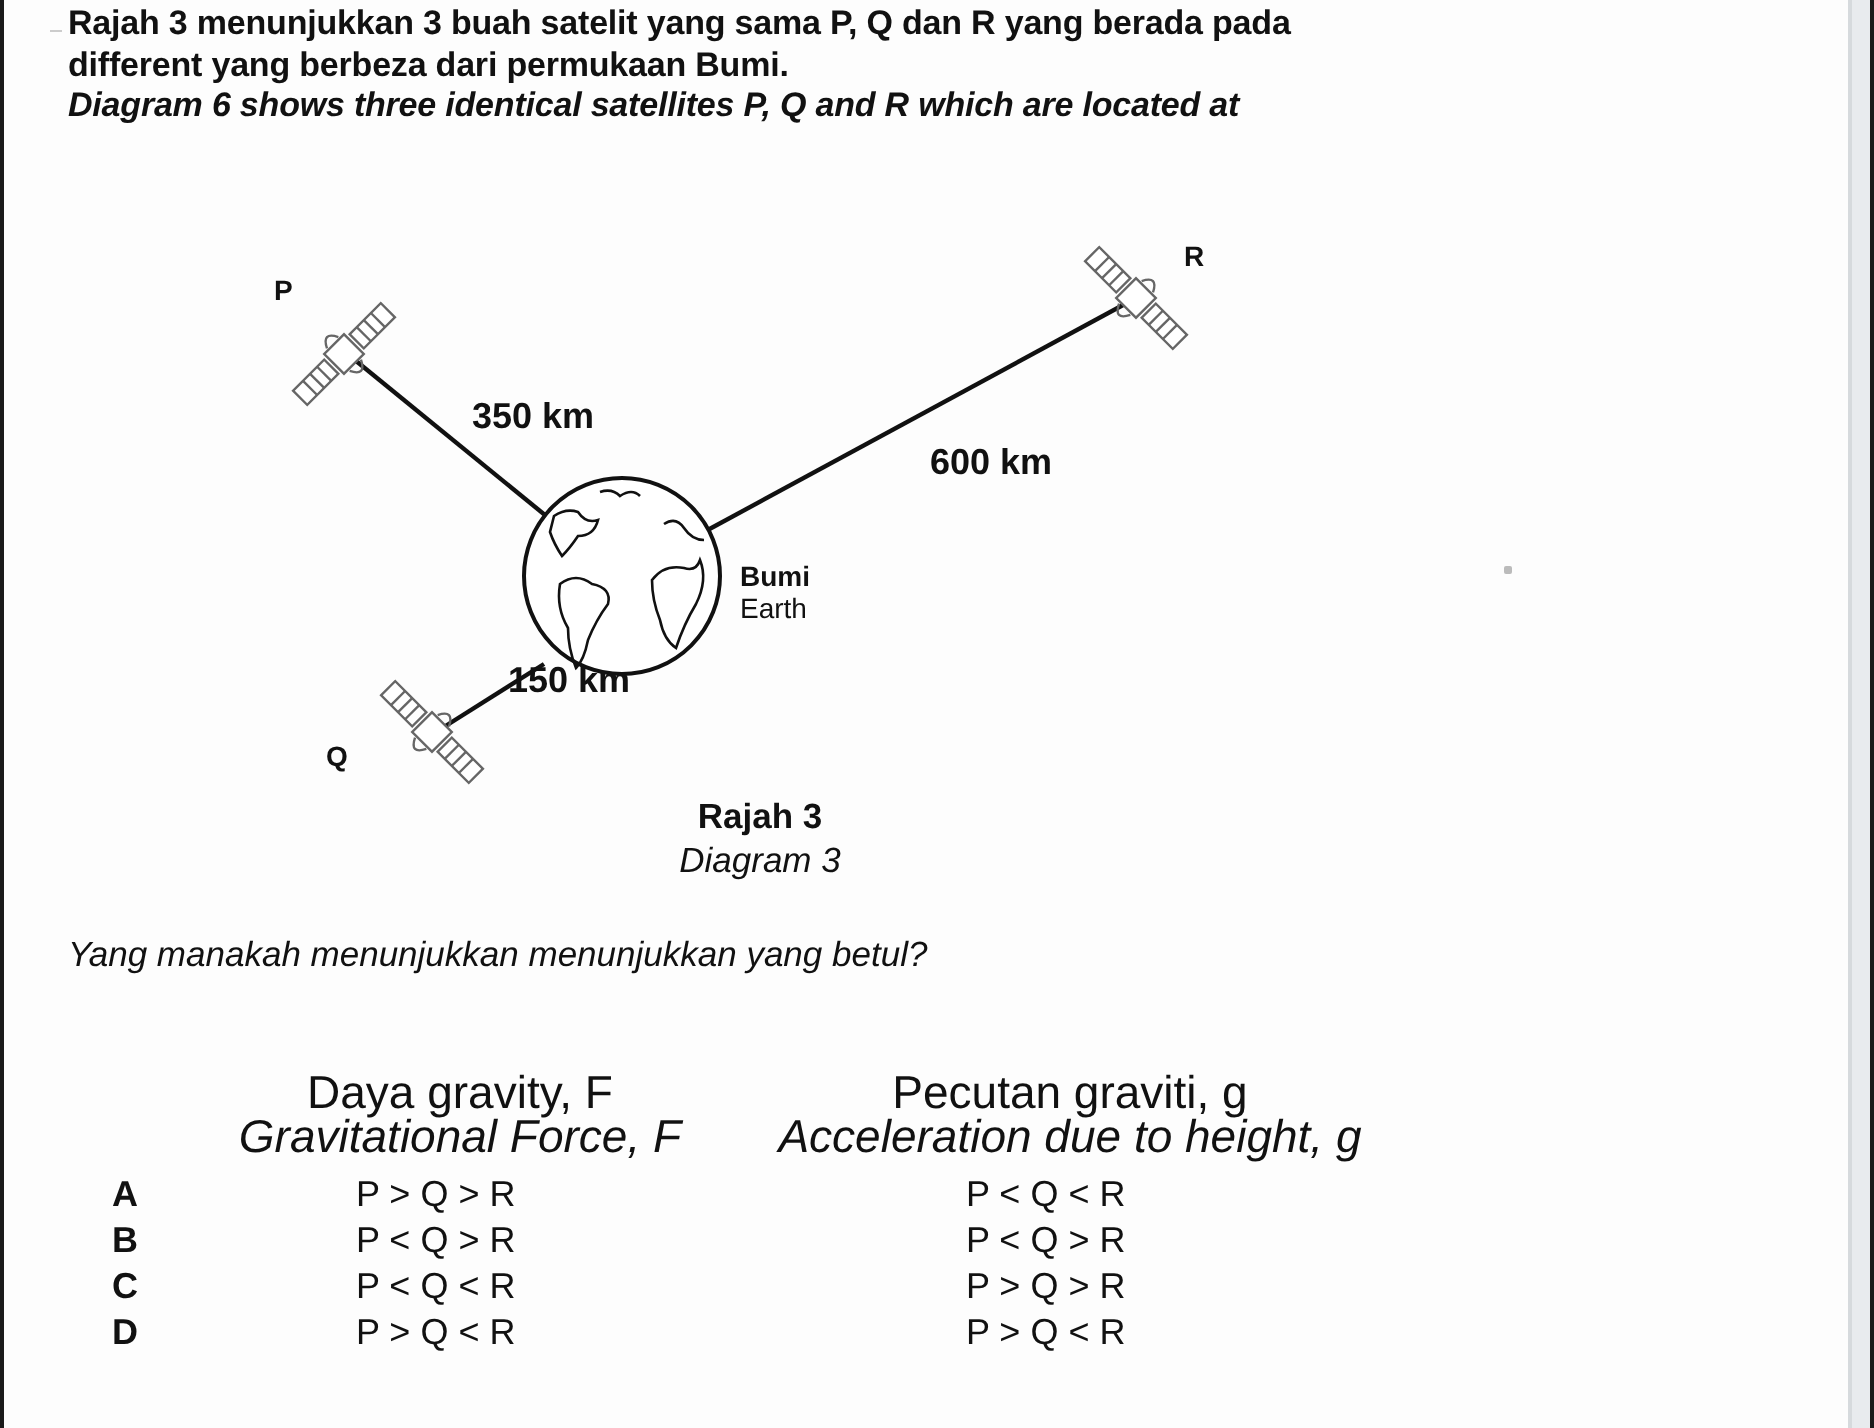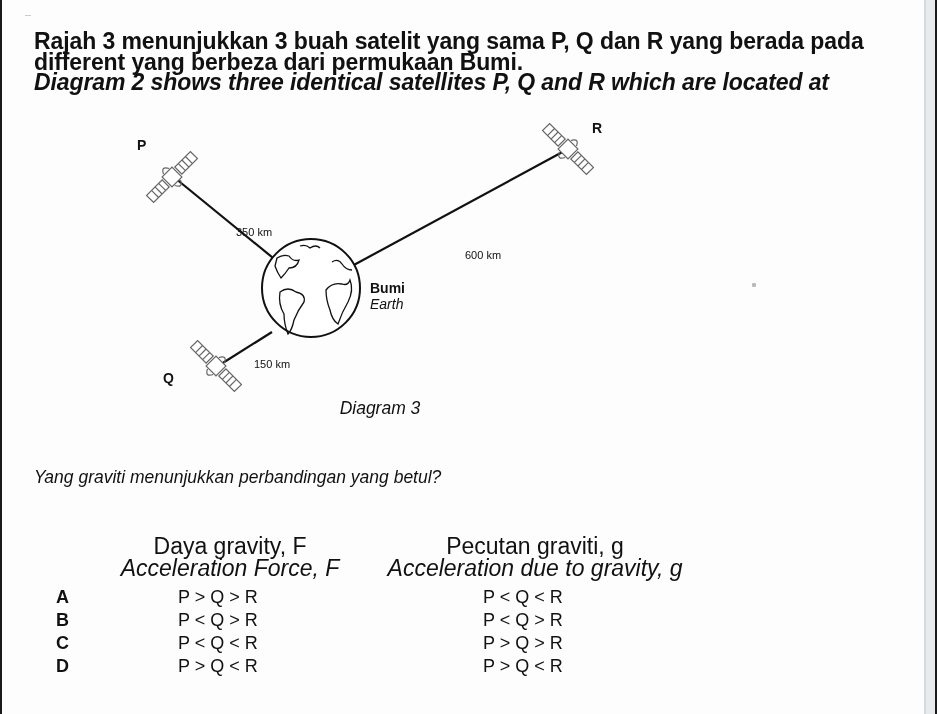--- a/index.html
+++ b/index.html
@@ -4,29 +4,29 @@
 <style>
   html, body { margin:0; padding:0; }
   body {
     width:937px; height:714px; position:relative; overflow:hidden;
     background:#fdfdfd; font-family:"Liberation Sans", sans-serif; color:#111;
   }
   .left-border { position:absolute; left:0; top:0; width:2px; height:714px; background:#1a1a1a; }
   .right-gutter { position:absolute; left:924px; top:0; width:11px; height:714px; background:#e8ebee; border-left:2px solid #d6dadd; box-sizing:border-box; }
   .right-border { position:absolute; left:935px; top:0; width:2px; height:714px; background:#1a1a1a; }
 
-  .intro { position:absolute; left:34px; top:31px; font-size:23px; line-height:20.5px; font-weight:bold; letter-spacing:-0.1px; }
+  .intro { position:absolute; left:34px; top:2px; font-size:17px; line-height:20.5px; font-weight:bold; letter-spacing:-0.1px; }
   .intro .it { font-style:italic; }
 
   .diagram { position:absolute; left:0; top:0; width:937px; height:714px; }
   .lbl { position:absolute; font-weight:bold; font-size:14px; }
   .lbl-sat { font-size:14px; font-weight:bold; }
-  .dist { font-size:11px; font-weight:normal;margin-top:28px; }
+  .dist { font-size:18px; font-weight:bold; }
   .earth-lbl { position:absolute; left:370px; top:280px; font-size:14px; line-height:16px; font-weight:bold; }
-  .earth-lbl .it { font-style:italic; font-weight:normal; }
+  .earth-lbl .it { font-weight:normal; }
 
   .caption { position:absolute; left:300px; top:397px; width:160px; text-align:center; font-size:17.5px; line-height:22px; }
   .caption .b { font-weight:bold; }
   .caption .it { font-style:italic; }
 
   .question { position:absolute; left:34px; top:467px; font-size:17.5px; line-height:21px; }
   .question .it { font-style:italic; }
 
   .options { position:absolute; left:0; top:535px; width:937px; }
   .col-head { position:absolute; text-align:center; font-size:23px; line-height:22px; }
@@ -43,21 +43,21 @@
 
 <div class="left-border"></div>
 <div class="right-gutter"></div>
 <div class="right-border"></div>
 <div class="tick"></div>
 <div class="dot"></div>
 
 <div class="intro">
   <div>Rajah 3 menunjukkan 3 buah satelit yang sama P, Q dan R yang berada pada</div>
   <div>different yang berbeza dari permukaan Bumi.</div>
-  <div class="it">Diagram 2 shows three identical satellites P, Q and R which are located at</div>
+  <div class="it">Diagram 6 shows three identical satellites P, Q and R which are located at</div>
 </div>
 
 <div class="diagram">
   <svg width="937" height="714" style="position:absolute;left:0;top:0">
 
     <line x1="175" y1="178" x2="278" y2="262" stroke="#111" stroke-width="2.2"></line>
     <line x1="568" y1="149" x2="352" y2="266" stroke="#111" stroke-width="2.2"></line>
     <line x1="218" y1="366" x2="272" y2="332" stroke="#111" stroke-width="2.2"></line>
 
     <g>
@@ -120,35 +120,36 @@
   <div class="lbl dist" style="left:254px;top:330px">150 km</div>
   <div class="lbl dist" style="left:465px;top:221px">600 km</div>
 
   <div class="earth-lbl">
     <div>Bumi</div>
     <div class="it">Earth</div>
   </div>
 </div>
 
 <div class="caption">
+  <div class="b">Rajah 3</div>
   <div class="it">Diagram 3</div>
 </div>
 
 <div class="question">
-  <div class="it">Yang graviti menunjukkan perbandingan yang betul?</div>
+  <div class="it">Yang manakah menunjukkan menunjukkan yang betul?</div>
 </div>
 
 <div class="options">
   <div class="col-head" style="left:110px;top:0;width:240px">
     <div>Daya gravity, F</div>
-    <div class="it">Acceleration Force, F</div>
+    <div class="it">Gravitational Force, F</div>
   </div>
   <div class="col-head" style="left:380px;top:0;width:310px">
     <div>Pecutan graviti, g</div>
-    <div class="it">Acceleration due to gravity, g</div>
+    <div class="it">Acceleration due to height, g</div>
   </div>
 
   <div class="opt-row" style="top:52px">
     <span class="opt-letter">A</span>
     <span class="opt-f">P &gt; Q &gt; R</span>
     <span class="opt-g">P &lt; Q &lt; R</span>
   </div>
   <div class="opt-row" style="top:75px">
     <span class="opt-letter">B</span>
     <span class="opt-f">P &lt; Q &gt; R</span>

